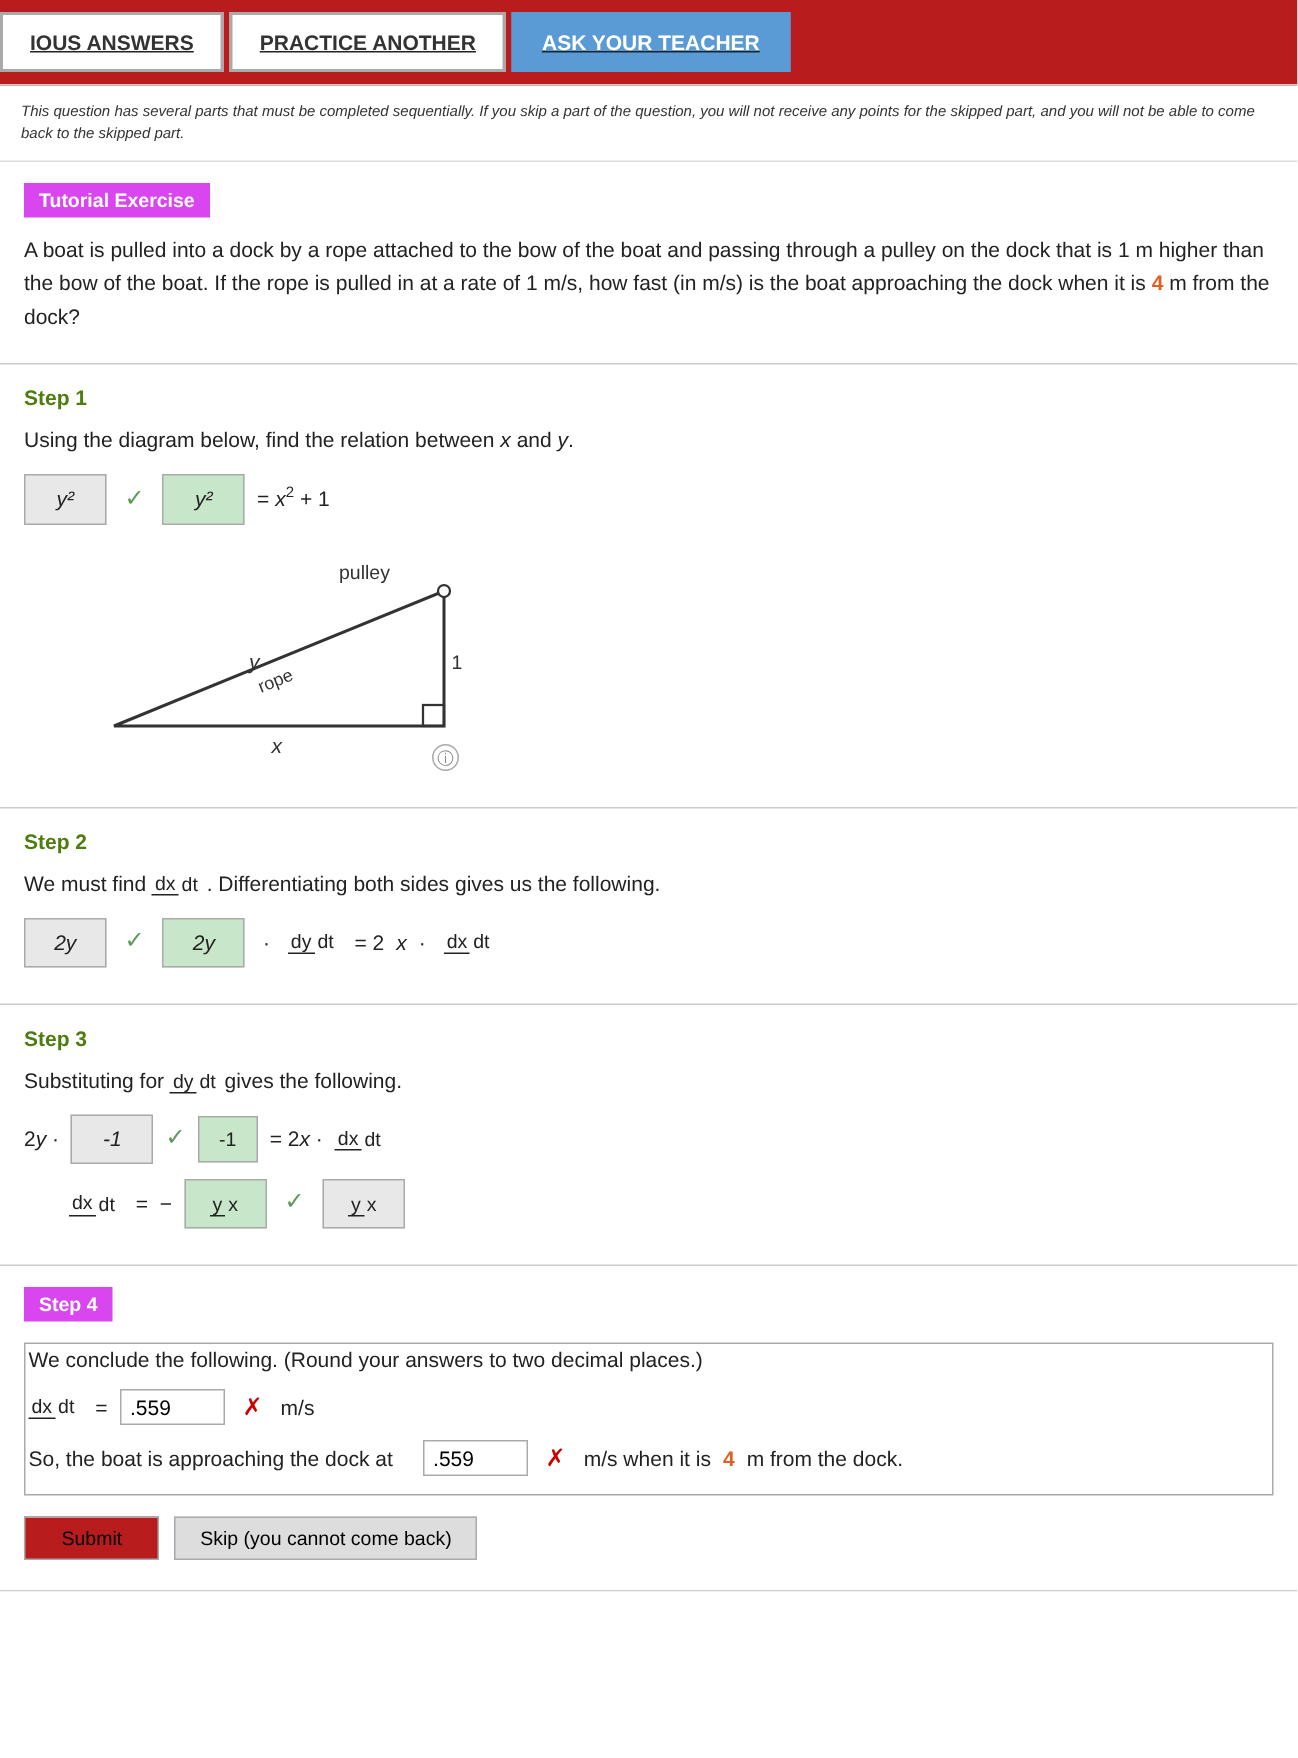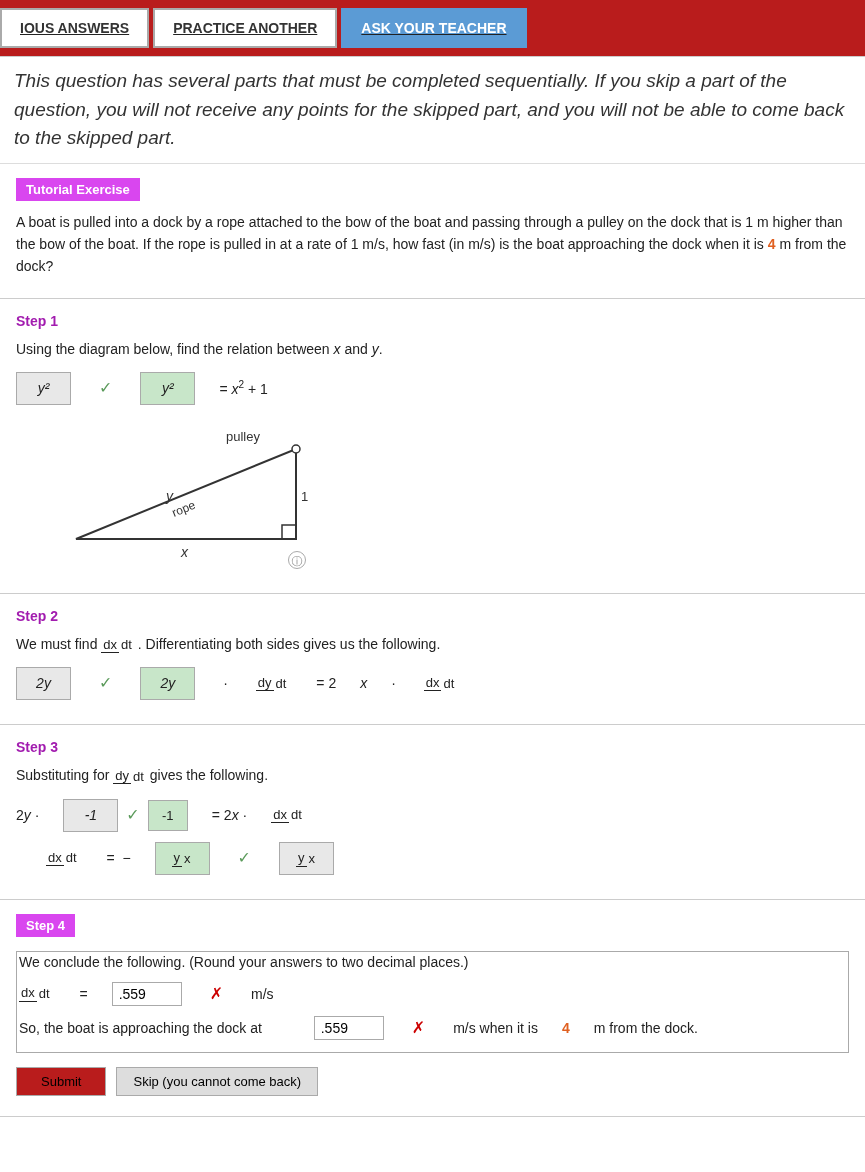--- a/index.html
+++ b/index.html
@@ -25,21 +25,21 @@
     }
     .top-bar-btn.active {
       background: #5b9bd5;
       color: #fff;
       border-color: #5b9bd5;
     }
     .top-bar-btn:first-child { margin-left: 0; }
 
     .instructions {
       padding: 10px 14px;
-      font-size: 19px;
+      font-size: 10px;
       font-style: italic;
       color: #333;
       border-bottom: 1px solid #ddd;
       line-height: 1.5;
     }
 
     .section {
       padding: 14px 16px;
       border-bottom: 1px solid #ccc;
     }
@@ -56,21 +56,21 @@
 
     .problem-text {
       font-size: 14px;
       line-height: 1.6;
       margin-bottom: 6px;
     }
     .problem-text .highlight { color: #e06020; font-weight: bold; }
 
     .step-label {
       font-weight: bold;
-      color: #a21caf;
+      color: #4d7c0f;
       margin-bottom: 8px;
       font-size: 14px;
     }
 
     .step-content {
       font-size: 14px;
       line-height: 1.8;
     }
 
     .check-icon {
@@ -146,21 +146,21 @@
       border: 1px solid #aaa;
       padding: 2px;
       margin-top: 4px;
     }
 
     sup { font-size: 10px; }
 
     .eq-row {
       display: flex;
       align-items: center;
-      gap: 24px;
+      gap: 8px;
       margin-bottom: 10px;
       flex-wrap: wrap;
     }
 
     .math-box {
       display: inline-block;
       border: 1px solid #aaa;
       background: #e8e8e8;
       padding: 3px 8px;
       min-width: 55px;

